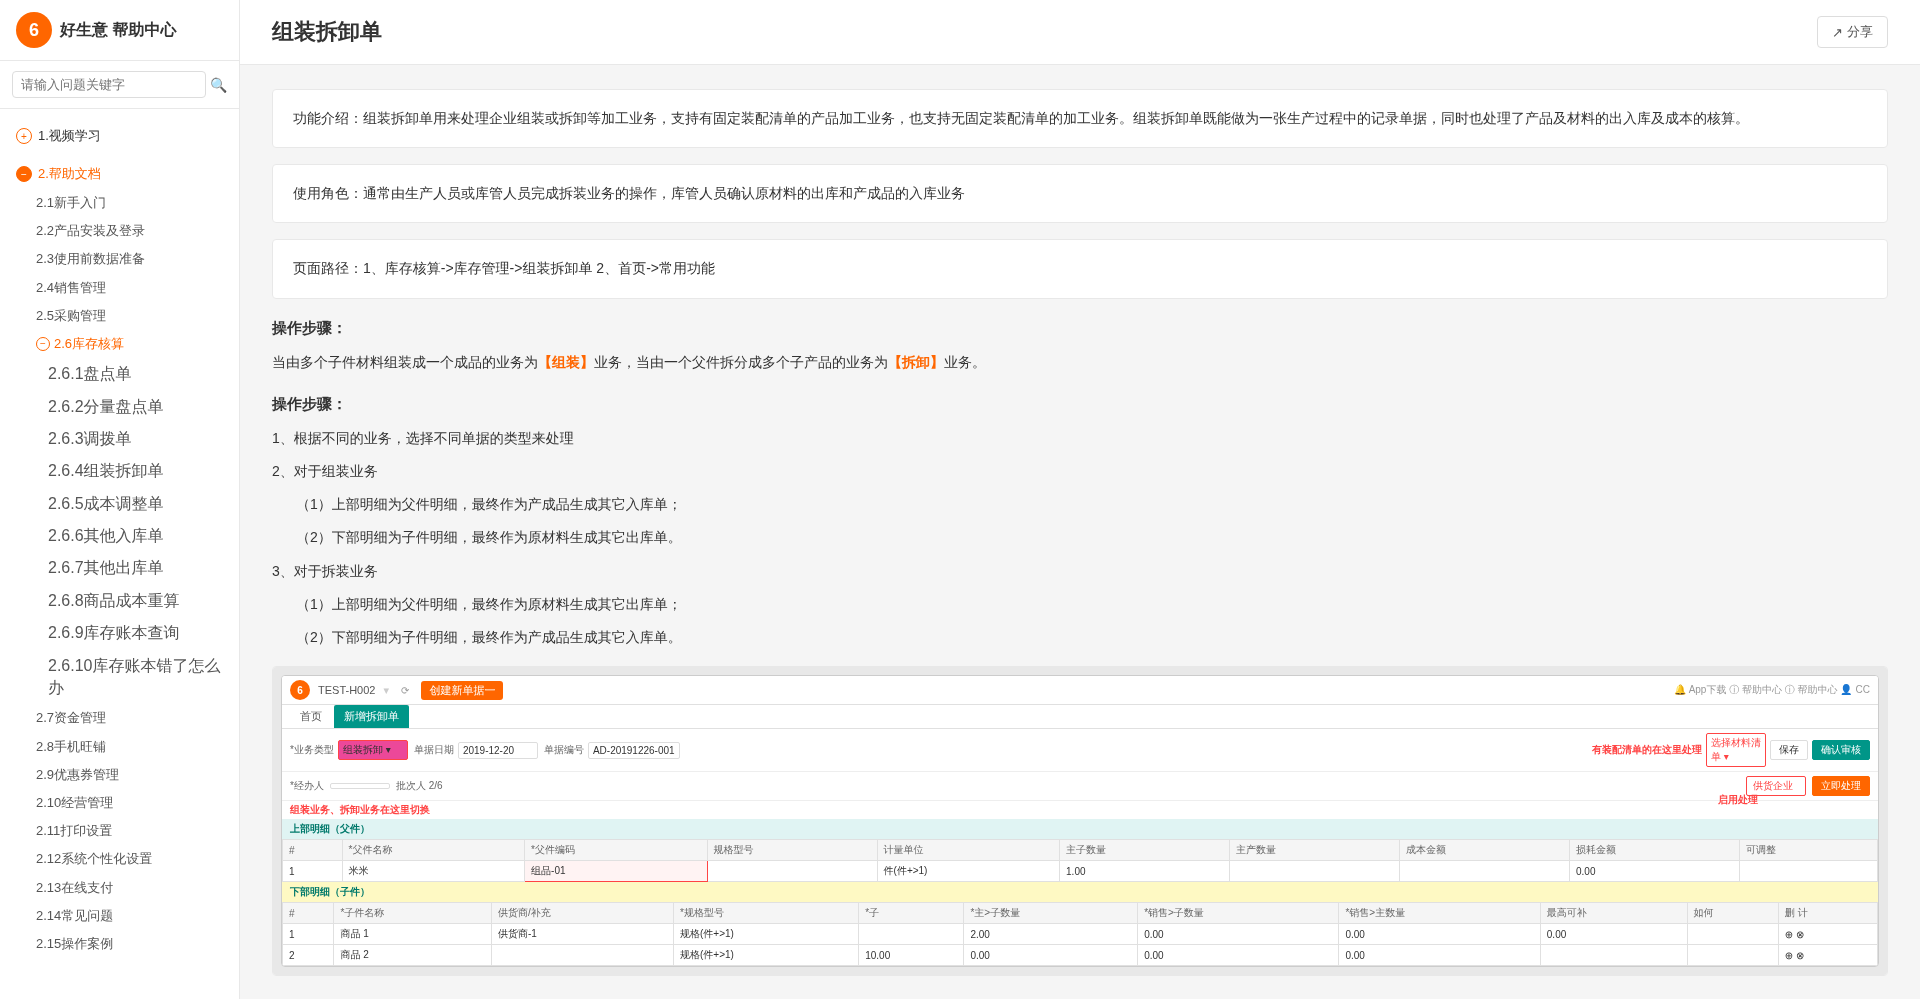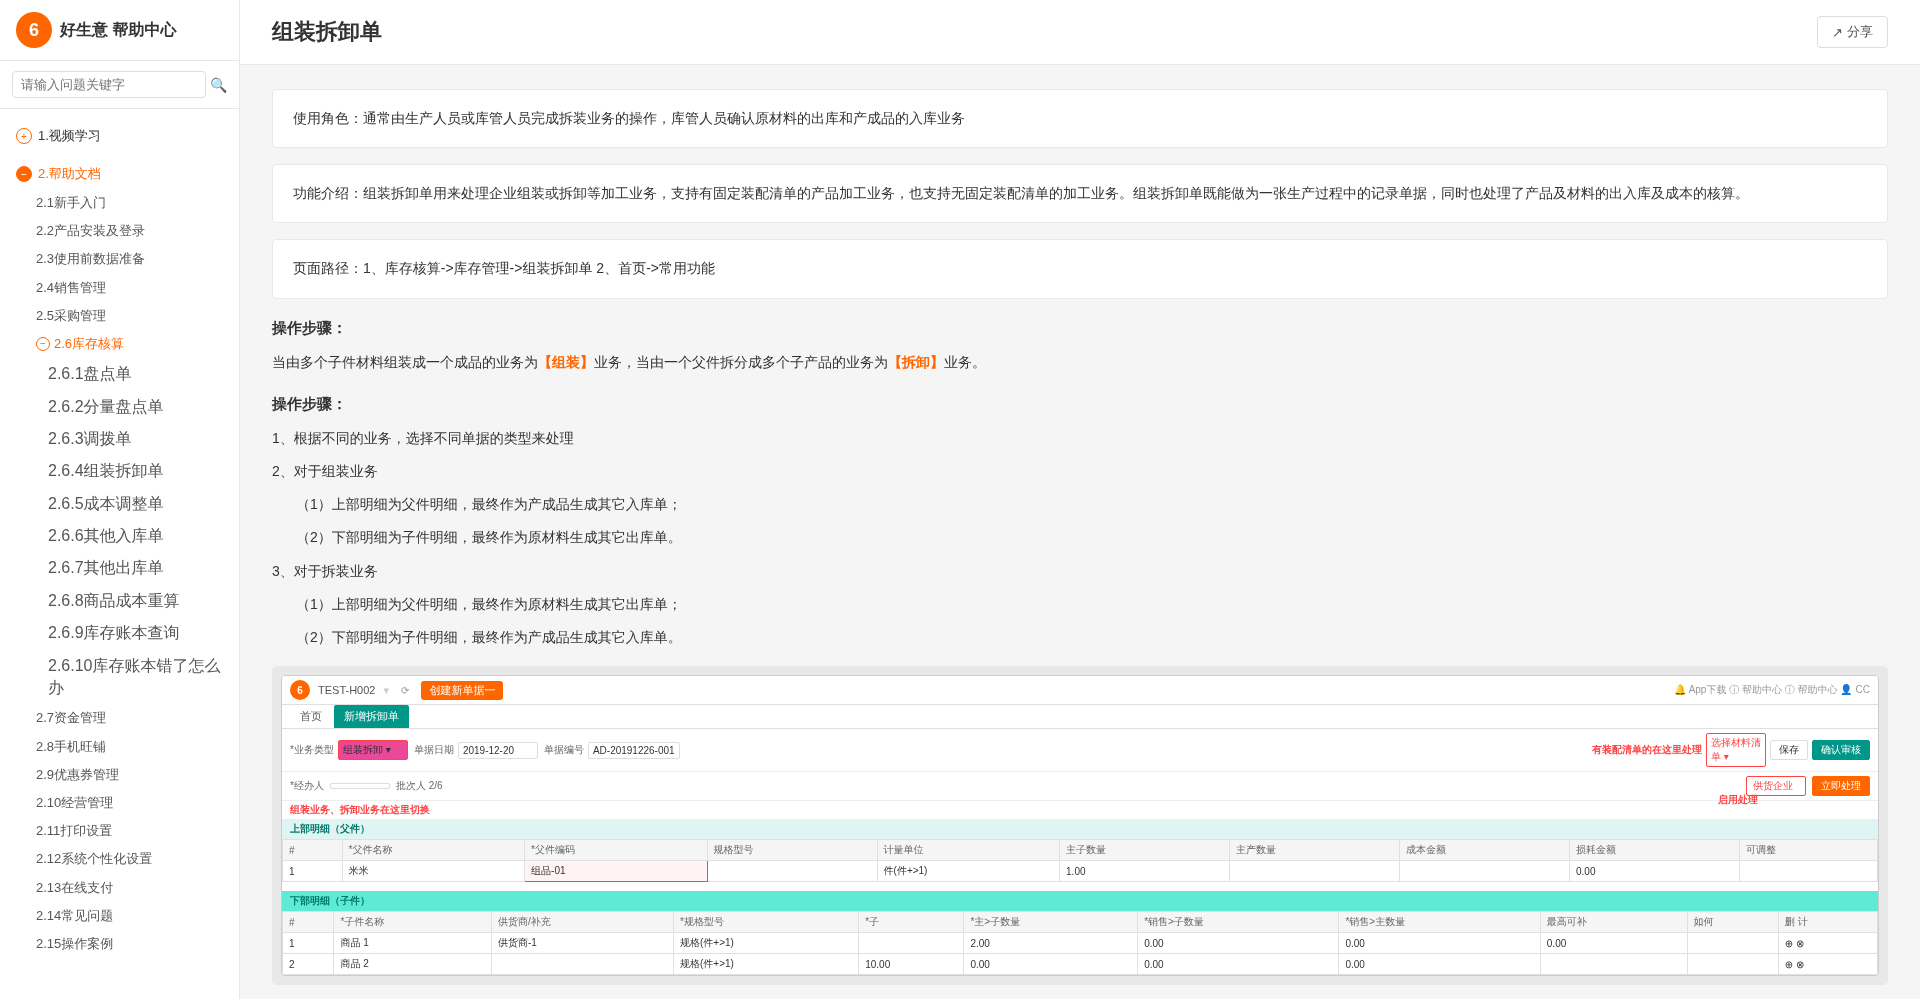--- a/index.html
+++ b/index.html
@@ -385,25 +385,25 @@
   <div class="main-header">
     <h1 class="main-title">组装拆卸单</h1>
     <button class="share-btn">
       <span style="font-size:13px;">↗</span>
       <span>分享</span>
     </button>
   </div>
   <div class="main-content">
 
     <div class="info-card">
+      <p>功能介绍：组装拆卸单用来处理企业组装或拆卸等加工业务，支持有固定装配清单的产品加工业务，也支持无固定装配清单的加工业务。组装拆卸单既能做为一张生产过程中的记录单据，同时也处理了产品及材料的出入库及成本的核算。</p>
+    </div>
+
+    <div class="info-card">
       <p>使用角色：通常由生产人员或库管人员完成拆装业务的操作，库管人员确认原材料的出库和产成品的入库业务</p>
-    </div>
-
-    <div class="info-card">
-      <p>功能介绍：组装拆卸单用来处理企业组装或拆卸等加工业务，支持有固定装配清单的产品加工业务，也支持无固定装配清单的加工业务。组装拆卸单既能做为一张生产过程中的记录单据，同时也处理了产品及材料的出入库及成本的核算。</p>
     </div>
 
     <div class="info-card">
       <p>页面路径：1、库存核算-&gt;库存管理-&gt;组装拆卸单 2、首页-&gt;常用功能</p>
     </div>
 
     <div class="section-title">操作步骤：</div>
 
     <div class="content-text">
       当由多个子件材料组装成一个成品的业务为<span class="highlight">【组装】</span>业务，当由一个父件拆分成多个子产品的业务为<span class="highlight">【拆卸】</span>业务。
@@ -499,21 +499,21 @@
                 <td>件(件+&gt;1)</td>
                 <td>1.00</td>
                 <td></td>
                 <td></td>
                 <td>0.00</td>
                 <td></td>
               </tr>
             </tbody>
           </table>
 
-          <div style="background:#5eead4;padding:3px 8px;font-size:10px;color:#00796b;font-weight:bold;margin-top:9px;">下部明细（子件）</div>
+          <div style="background:#fef9c3;padding:3px 8px;font-size:10px;color:#00796b;font-weight:bold;margin-top:0;">下部明细（子件）</div>
           <table class="erp-table">
             <thead>
               <tr>
                 <th>#</th>
                 <th>*子件名称</th>
                 <th>供货商/补充</th>
                 <th>*规格型号</th>
                 <th>*子</th>
                 <th>*主&gt;子数量</th>
                 <th>*销售&gt;子数量</th>

